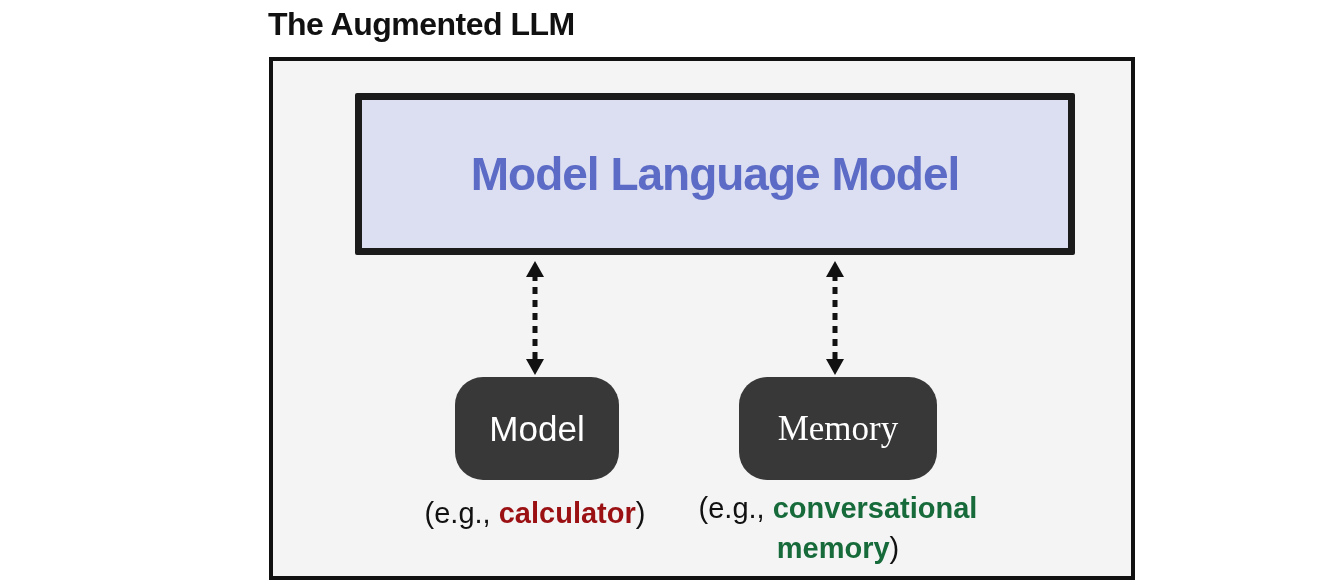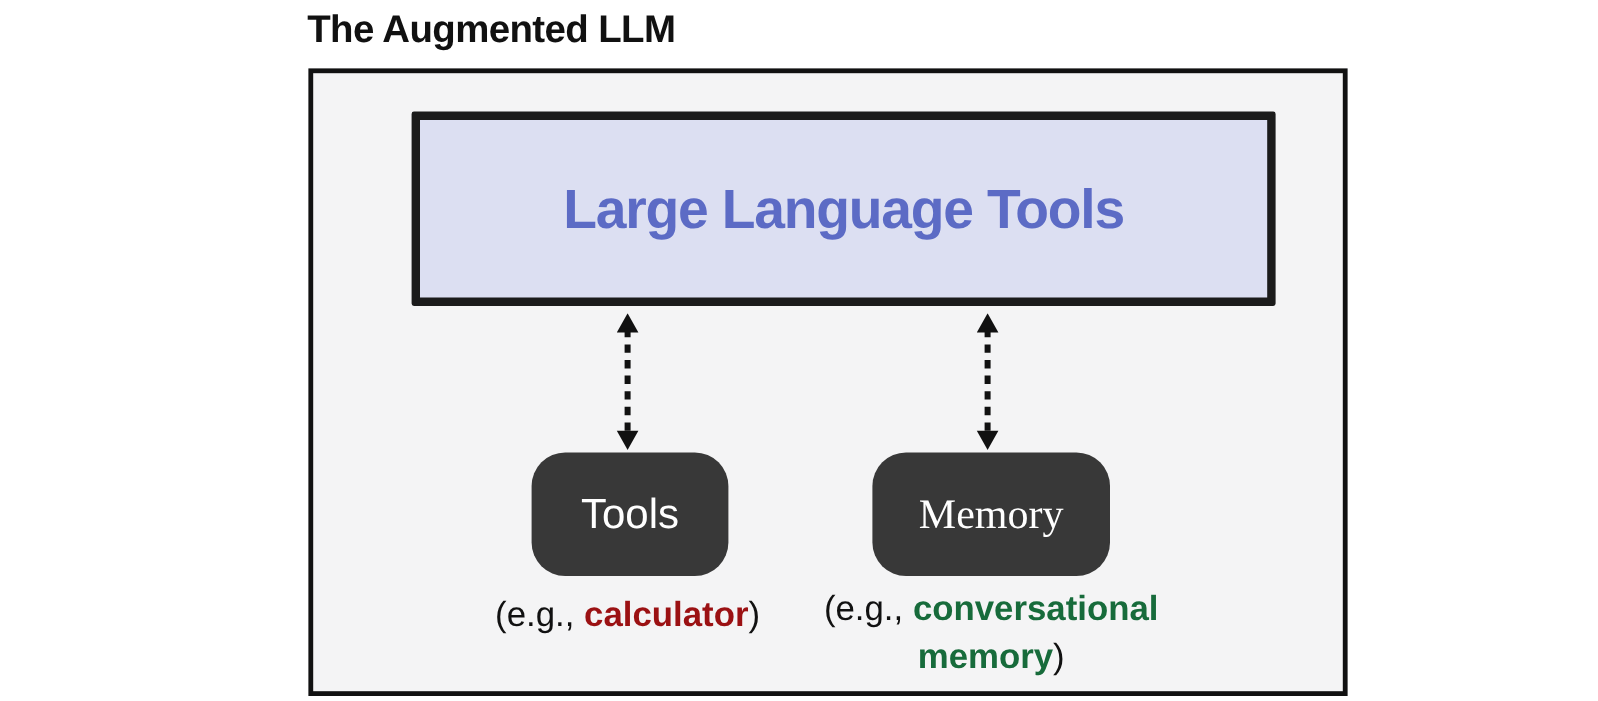--- a/index.html
+++ b/index.html
@@ -1,21 +1,21 @@
 <!DOCTYPE html>
 <html style="--ink: #111111; --frame-fill: #f4f4f5; --llm-fill: #dcdff2; --llm-text: #5c6bc5; --node-fill: #383838; --node-text: #ffffff; --tools-highlight: #9b1113; --memory-highlight: #176b3b;"><head>
 <meta charset="utf-8">
 <style>
   * { margin: 0; padding: 0; box-sizing: border-box; }
   html, body { background: #ffffff; }
   body {
     font-family: "Liberation Sans", "DejaVu Sans", sans-serif;
     width: 1332px; height: 584px; position: relative; overflow: hidden;
   }
-  .canvas { position: absolute; inset: 0; width: 1064px; height: 584px; }
+  .canvas { position: absolute; inset: 0; width: 1064px; height: 584px; margin-left: 12px; }
 
   .title {
     position: absolute; left: 256px; top: 6px;
     font-size: 32px; font-weight: bold; letter-spacing: -0.5px;
     color: var(--ink, #111111); white-space: nowrap;
   }
 
   .frame {
     position: absolute; left: 257px; top: 57px; width: 866px; height: 523px;
     background: var(--frame-fill, #f4f4f5);
@@ -61,37 +61,37 @@
 </head>
 <body>
 
 <div class="canvas">
 
   <div class="title">The Augmented LLM</div>
 
   <div class="frame">
 
     <div class="llm-box">
-      <span class="llm-label">Large Language Tools</span>
+      <span class="llm-label">Model Language Model</span>
     </div>
 
     <svg class="arrow tools" viewBox="0 0 26 114">
       <polygon points="13,0 4,16 22,16"></polygon>
       <line x1="13" y1="13" x2="13" y2="101" stroke-dasharray="7 6"></line>
       <polygon points="13,114 4,98 22,98"></polygon>
     </svg>
 
     <svg class="arrow memory" viewBox="0 0 26 114">
       <polygon points="13,0 4,16 22,16"></polygon>
       <line x1="13" y1="13" x2="13" y2="101" stroke-dasharray="7 6"></line>
       <polygon points="13,114 4,98 22,98"></polygon>
     </svg>
 
     <div class="node tools">
-      <span class="node-label">Tools</span>
+      <span class="node-label">Model</span>
     </div>
 
     <div class="node memory">
       <span class="node-label">Memory</span>
     </div>
 
     <div class="caption memory"><span>(e.g., </span><span class="hl">conversational memory</span><span>)</span></div>
 
     <div class="caption tools"><span>(e.g., </span><span class="hl">calculator</span><span>)</span></div>
 

